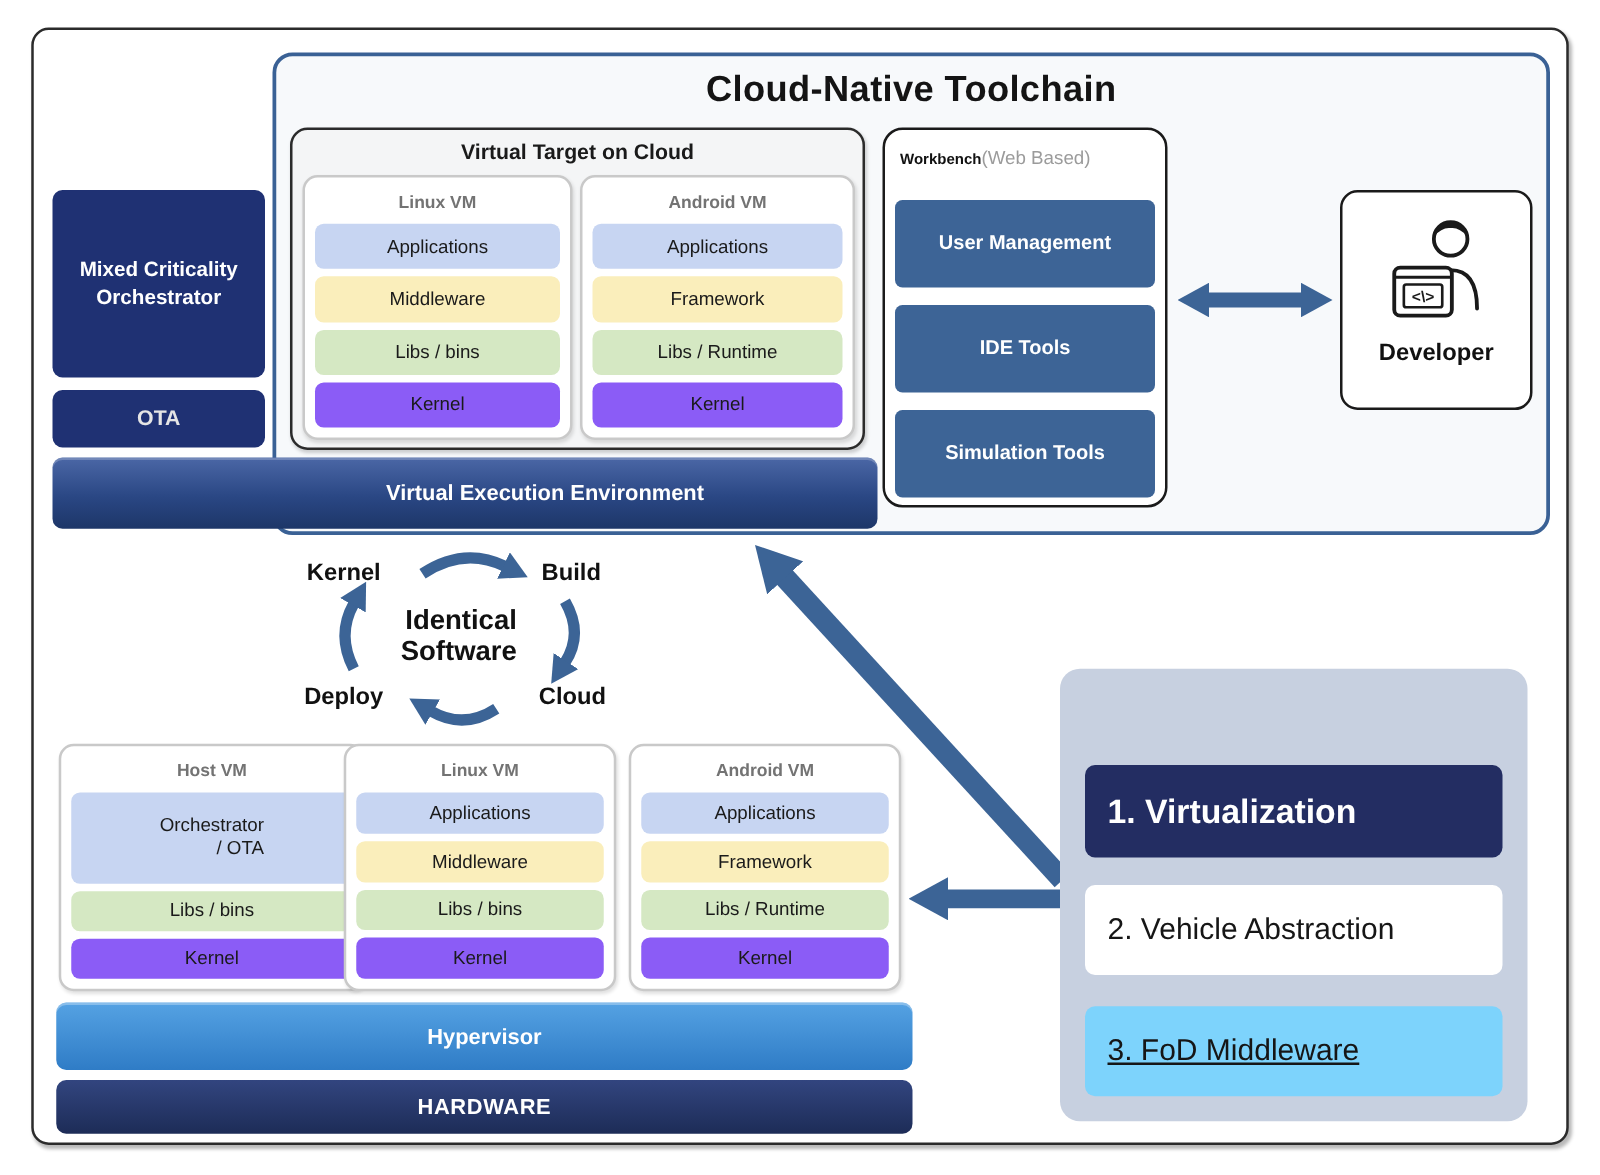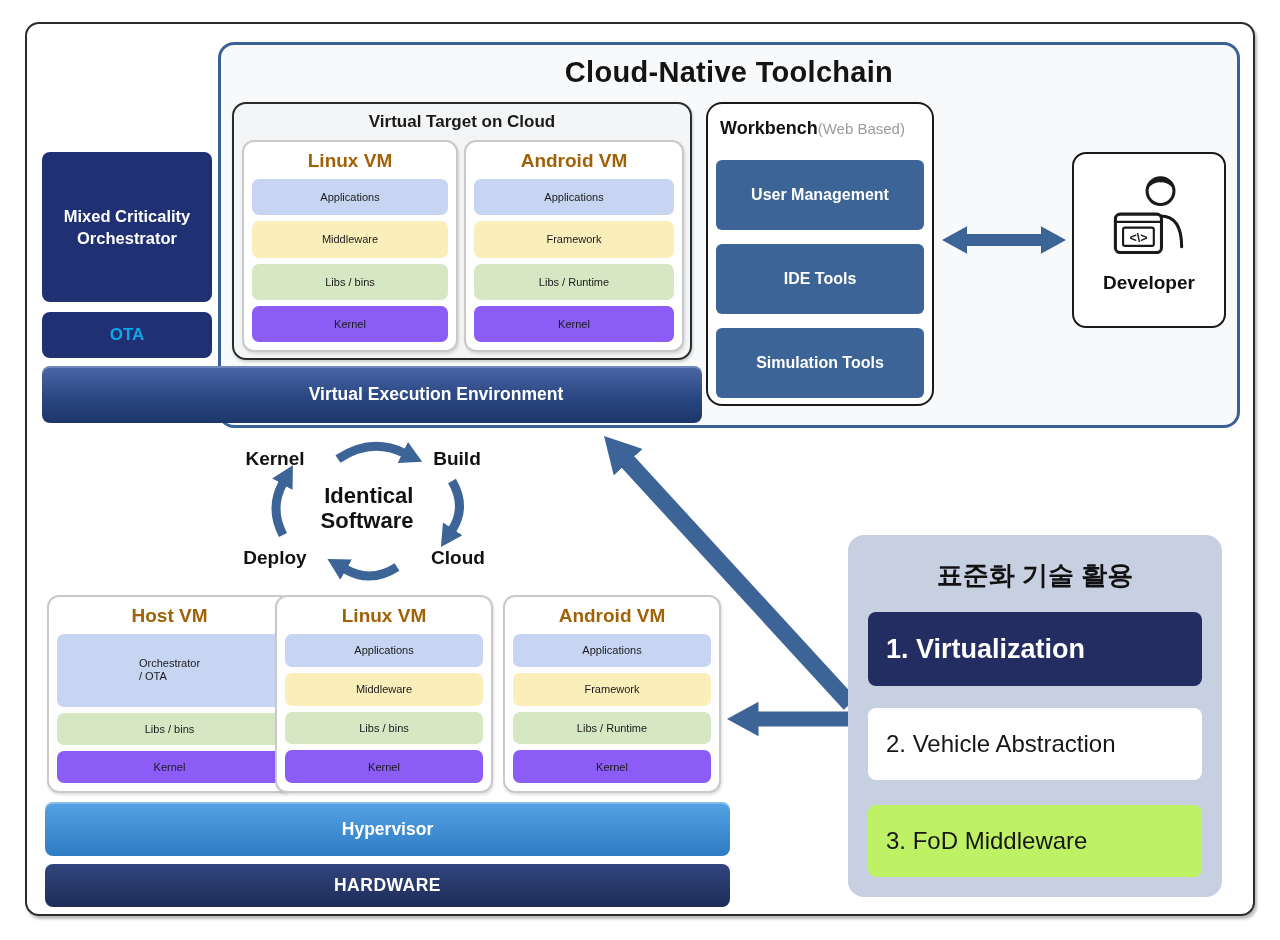--- a/index.html
+++ b/index.html
@@ -15,66 +15,66 @@
   
   .cnt-box { left:218px; top:42px; width:1022px; height:386px; border:3px solid #3a6195; border-radius:16px; background:#f7f9fb; }
   .cnt-title { left:218px; top:56px; width:1022px; text-align:center; font-size:29px; font-weight:bold; color:#141414; letter-spacing:.3px; }
 
   
   .vtc-box { left:232px; top:102px; width:460px; height:258px; border:2px solid #2b2b2b; border-radius:14px; background:#f4f5f6; box-shadow:1px 2px 3px rgba(0,0,0,.18); }
   .vtc-title { left:232px; top:112px; width:460px; text-align:center; font-size:17px; font-weight:bold; color:#1a1a1a; }
 
   
   .vm-card { background:#fff; border:2px solid #c9c9c9; border-radius:12px; display:flex; flex-direction:column; padding:7px 8px 8px 8px; gap:6px; box-shadow:1px 2px 3px rgba(0,0,0,.12); }
-  .vm-title { flex:0 0 24px; display:flex; align-items:center; justify-content:center; font-size:19px; font-weight:bold; color:#a16207; }
-  .layer { flex:1 1 0; border-radius:7px; display:flex; align-items:center; justify-content:center; font-size:11px; color:#1a1a1a; text-align:left; }
+  .vm-title { flex:0 0 24px; display:flex; align-items:center; justify-content:center; font-size:14px; font-weight:bold; color:#737373; }
+  .layer { flex:1 1 0; border-radius:7px; display:flex; align-items:center; justify-content:center; font-size:15px; color:#1a1a1a; text-align:right; }
   .layer.tall { flex:2.25 1 0; white-space:pre-line; line-height:1.25; }
   .lb { background:#c7d5f2; }
   .ly { background:#faeebb; }
   .lg { background:#d5e8c3; }
   .lr { background:#8b5cf6; }
 
   .vm-linux-top   { left:242px; top:140px; width:216px; height:212px; }
   .vm-android-top { left:464px; top:140px; width:220px; height:212px; }
 
   
   .wb-box { left:706px; top:102px; width:228px; height:304px; border:2.5px solid #1a1a1a; border-radius:16px; background:#fff; }
   .wb-title-row { left:720px; top:118px; width:206px; white-space:nowrap; }
-  .wb-title { font-size:18px; font-weight:bold; color:#111; }
+  .wb-title { font-size:12px; font-weight:bold; color:#111; }
   .wb-subtitle { font-size:15px; color:#9b9b9b; }
   .wb-tool { left:716px; width:208px; height:70px; background:#3d6496; border-radius:6px; display:flex; align-items:center; justify-content:center; color:#fff; font-size:16px; font-weight:600; text-align:center; }
   .wb-tool-1 { top:160px; } .wb-tool-2 { top:244px; } .wb-tool-3 { top:328px; }
 
   
   .dev-box { left:1072px; top:152px; width:154px; height:176px; border:2.5px solid #1a1a1a; border-radius:14px; background:#fff; display:flex; flex-direction:column; align-items:center; justify-content:flex-start; padding-top:12px; }
   .dev-label { font-size:19px; font-weight:bold; color:#111; margin-top:2px; }
 
   
   .mco-box { left:42px; top:152px; width:170px; height:150px; background:#1f3173; border-radius:8px; display:flex; align-items:center; justify-content:center; color:#fff; font-size:16.5px; font-weight:600; text-align:center; white-space:pre-line; line-height:1.35; }
-  .ota-box { left:42px; top:312px; width:170px; height:46px; background:#1f3173; border-radius:8px; display:flex; align-items:center; justify-content:center; color:#0ea5e9; font-size:17px; font-weight:600; }
+  .ota-box { left:42px; top:312px; width:170px; height:46px; background:#1f3173; border-radius:8px; display:flex; align-items:center; justify-content:center; color:#e5e5e5; font-size:17px; font-weight:600; }
   .vee-bar { left:42px; top:366px; width:660px; height:57px; border-radius:8px; background:linear-gradient(180deg,#4b67a6 0%,#2a4784 55%,#1d3668 100%); box-shadow:inset 0 2px 0 rgba(255,255,255,.22); display:flex; align-items:center; justify-content:center; padding-left:128px; color:#fff; font-size:17.5px; font-weight:600; z-index:3; }
 
   
   .cycle-label { transform:translate(-50%,-50%); font-size:19px; font-weight:600; color:#111; white-space:nowrap; }
   .cycle-center { transform:translate(-50%,-50%); font-size:22px; font-weight:bold; color:#111; text-align:right; line-height:1.12; }
 
   
   .vm-host-bottom    { left:47px;  top:595px; width:245px; height:198px; }
   .vm-linux-bottom   { left:275px; top:595px; width:218px; height:198px; }
   .vm-android-bottom { left:503px; top:595px; width:218px; height:198px; }
   .hyp-bar { left:45px; top:802px; width:685px; height:54px; border-radius:8px; background:linear-gradient(180deg,#55a2e3 0%,#2f7cc6 100%); box-shadow:inset 0 2px 0 rgba(255,255,255,.3); display:flex; align-items:center; justify-content:center; color:#fff; font-size:17.5px; font-weight:600; }
   .hw-bar { left:45px; top:864px; width:685px; height:43px; border-radius:8px; background:linear-gradient(180deg,#32457f 0%,#1d2c57 100%); display:flex; align-items:center; justify-content:center; color:#fff; font-size:17.5px; font-weight:600; letter-spacing:.5px; }
 
   
   .std-panel { left:848px; top:535px; width:374px; height:362px; background:#c7d0e0; border-radius:16px; z-index:2; }
   .std-title { left:848px; top:558px; width:374px; text-align:center; font-size:26px; font-weight:bold; color:#111; z-index:2; }
   .std-item { left:868px; width:334px; display:flex; align-items:center; padding-left:18px; border-radius:8px; z-index:2; }
   .std-item-1 { top:612px; height:74px; background:#232d62; color:#fff; font-size:27px; font-weight:600; }
   .std-item-2 { top:708px; height:72px; background:#fff; color:#161616; font-size:24px; font-weight:500; }
-  .std-item-3 { top:805px; height:72px; background:#bef264; color:#161616; font-size:24px; font-weight:500; }
+  .std-item-3 { top:805px; height:72px; background:#7dd3fc; color:#161616; font-size:24px; font-weight:500;text-decoration:underline; }
 
   svg.overlay { left:0; top:0; width:1280px; height:940px; z-index:1; pointer-events:none; }
   svg.cycle-svg { left:0; top:0; width:1280px; height:940px; pointer-events:none; }
 </style>
 </head>
 <body>
 
 <div class="canvas">
 
   <div class="abs outer-frame"></div>
@@ -180,18 +180,17 @@
     <div class="layer lb">Applications</div>
     <div class="layer ly">Framework</div>
     <div class="layer lg">Libs / Runtime</div>
     <div class="layer lr">Kernel</div>
   </div>
 
   <div class="abs hyp-bar">Hypervisor</div>
   <div class="abs hw-bar">HARDWARE</div>
 
   <div class="abs std-panel"></div>
-  <div class="abs std-title">표준화 기술 활용</div>
   <div class="abs std-item std-item-1">1. Virtualization</div>
   <div class="abs std-item std-item-2">2. Vehicle Abstraction</div>
   <div class="abs std-item std-item-3">3. FoD Middleware</div>
 
 </div>
 
 </body></html>

